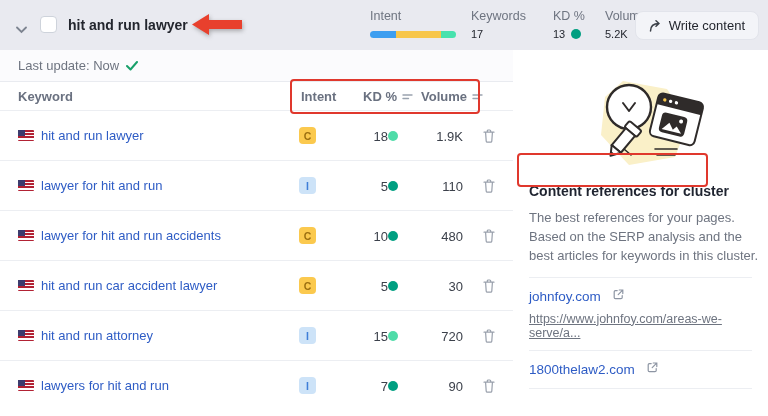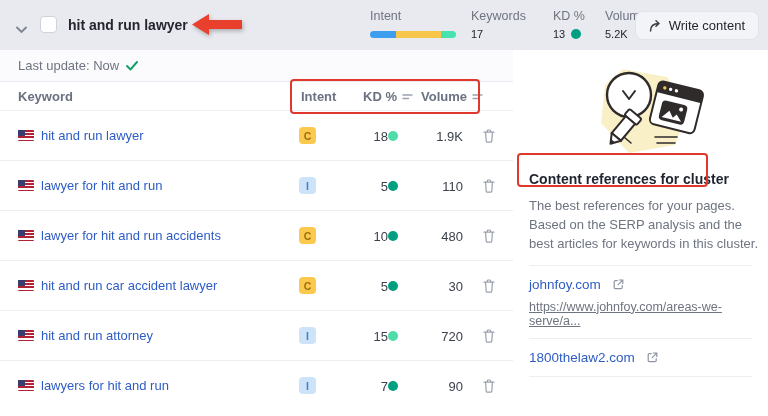--- a/index.html
+++ b/index.html
@@ -96,30 +96,30 @@
   .cell-volume {
     position:absolute; left:405px; top:0; width:58px; height:50px;
     display:flex; align-items:center; justify-content:flex-end;
     font-size:13px; color:#3c414b;
   }
   .cell-trash { position:absolute; left:483px; top:18px; cursor:pointer; }
 
   
   .sidebar {
     position:absolute; top:50px; left:513px; width:255px; bottom:0;
-    background:#fff; padding:4px 16px;
+    background:#fff; padding:16px 16px;
   }
   .illustration { display:block; margin:7px auto 0 auto; }
   .side-heading { font-size:14px; font-weight:bold; color:#1f2430; margin-top:14px; }
   .side-desc { font-size:13px; color:#6e7480; line-height:1.48; margin-top:9px; width:232px; }
   .ref-list { margin-top:11px; }
   .ref-item { border-top:1px solid #eceef2; padding:9px 0 10px 0; }
   .ref-domain {
     font-size:13.5px; color:#2e5cc5; cursor:pointer;
-    display:inline-flex; align-items:center; gap:12px;
+    display:inline-flex; gap:12px;
   }
   .ref-url { font-size:12.5px; color:#6e7480; margin-top:7px;text-decoration:underline; }
 
   
   .anno { position:absolute; pointer-events:none; z-index:9; }
   .anno-box { border:2.5px solid #e0382d; border-radius:4px; }
   .anno-box1 { left:290px; top:79px; width:190px; height:35px; }
   .anno-box2 { left:517px; top:153px; width:191px; height:34px; }
   .anno-arrow { left:192px; top:12px; filter:drop-shadow(1px 2px 2px rgba(90,90,90,.45)); }
 </style>

